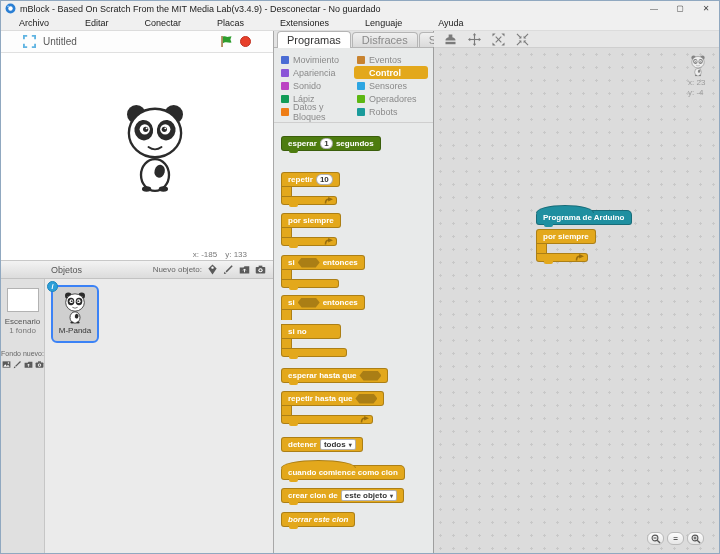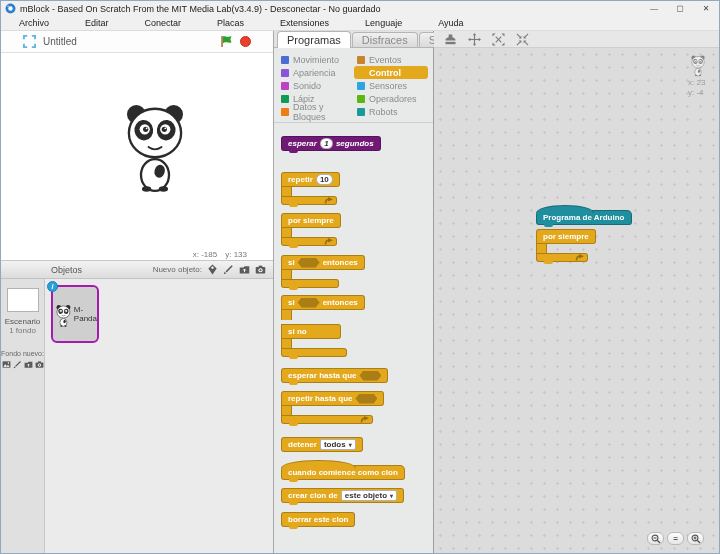--- a/index.html
+++ b/index.html
@@ -28,21 +28,21 @@
 .newobj .noicon{display:flex;width:11px;height:11px}
 .spbody{flex:1;display:flex;min-height:0}
 .spside{width:44px;background:#e0e0e0;border-right:1px solid #c6c6c6;display:flex;flex-direction:column;align-items:center;font-size:8px;color:#555;text-align:center}
 .stagethumb{width:32px;height:24px;background:#fff;border:1px solid #b2b2b2;margin-top:9px}
 .esclbl{margin-top:5px}
 .escsub{color:#777}
 .fondolbl{margin-top:15px;font-size:7px;color:#666}
 .fondoicons{display:flex;gap:2px;margin-top:3px}
 .fondoicons .noicon{width:9px;height:9px;display:flex}
 .splist{flex:1;padding:6px;background:#ebebeb}
-.sprthumb{width:48px;height:58px;border:2px solid #a21caf;border-radius:6px;background:#cfcfcf;position:relative;display:flex;flex-direction:row;align-items:center}
+.sprthumb{width:48px;height:58px;border:2px solid #3b82f6;border-radius:6px;background:#cfcfcf;position:relative;display:flex;flex-direction:column;align-items:center}
 .sprthumb .panda-holder{width:30px;height:37px;margin-top:2px}
 .sprname{font-size:8px;color:#333}
 .ibadge{position:absolute;left:-6px;top:-6px;width:11px;height:11px;border-radius:50%;background:#2d9fd8;border:1px solid #1c85bb;color:#fff;font-size:7px;font-weight:bold;display:flex;align-items:center;justify-content:center;font-style:italic}
 
 .midcol{width:160px;display:flex;flex-direction:column;background:#e8eaea;border-right:1px solid #9e9e9e;min-height:0}
 .tabs{height:17px;display:flex;align-items:flex-end;padding-left:3px;background:#e3e3e3;border-bottom:1px solid #b5b5b5}
 .tab{height:15px;display:flex;align-items:center;padding:0 9px;font-size:11px;color:#8a8a8a;background:linear-gradient(#f0f0f0,#dadada);border:1px solid #b5b5b5;border-bottom:none;border-radius:4px 4px 0 0;margin-right:1px}
 .tab.active{background:#fff;color:#333;height:17px;margin-bottom:-1px;position:relative;z-index:2}
 .cats{display:grid;grid-template-columns:76px 1fr;padding:5px 2px 4px 4px;border-bottom:1px solid #cfcfcf}
 .cat{display:flex;align-items:center;gap:4px;height:13px;font-size:9px;color:#8a8a8a;padding-left:3px;border-radius:3px;margin-right:3px}
@@ -288,21 +288,21 @@
           <div class="cat">
             <span class="sw" style="background: rgb(238, 125, 22);"></span>
             <span class="catlb">Datos y Bloques</span>
           </div>
           <div class="cat">
             <span class="sw" style="background: rgb(26, 155, 155);"></span>
             <span class="catlb">Robots</span>
           </div>
         </div>
       <div class="palette" id="palette">
-          <div class="blk" style="margin-bottom: 17px;"><div class="bar tabbed" style="background: #701a75; font-style: italic;">
+          <div class="blk" style="margin-bottom: 17px;"><div class="bar tabbed" style="background: #4d7c0f;">
               <span class="bt">esperar</span>
               <span class="num">1</span>
               <span class="bt">segundos</span>
             </div></div>
           <div class="blk cblk" style="width: 56px; margin-bottom: 4px;"><div class="bar ctop" style="background: rgb(227, 168, 28);">
               <span class="bt">repetir</span>
               <span class="num">10</span>
             </div><div class="cmid">
               <div class="spine" style="background: rgb(227, 168, 28);"></div>
               <div class="slot"></div>
@@ -370,21 +370,21 @@
           <div class="blk" style="margin-bottom: 4px;"><div class="bar tabbed hat" style="background: rgb(227, 168, 28);">
               <span class="bt">cuando comience como clon</span>
             </div></div>
           <div class="blk" style="margin-bottom: 5px;"><div class="bar tabbed" style="background: rgb(227, 168, 28);">
               <span class="bt">crear clon de</span>
               <span class="dd">
                 <span class="ddl">este objeto</span>
                 <span class="dda">▾</span>
               </span>
             </div></div>
-          <div class="blk" style="margin-bottom: 0px;"><div class="bar tabbed" style="background: rgb(227, 168, 28);">
+          <div class="blk" style="margin-bottom: 0px;"><div class="bar tabbed" style="background: rgb(227, 168, 28); font-style: italic;">
               <span class="bt">borrar este clon</span>
             </div></div>
         </div>
     </div>
 
     <div class="rightcol">
       <div class="rtoolbar" id="rtoolbar">
           <span class="ticon">
             <svg viewBox="0 0 14 14" width="13" height="13">
               <path d="M5 1.5h4v3.2c2.3.5 3.4 1.7 3.4 3.3H1.6c0-1.6 1.1-2.8 3.4-3.3z" fill="#616161"></path>

